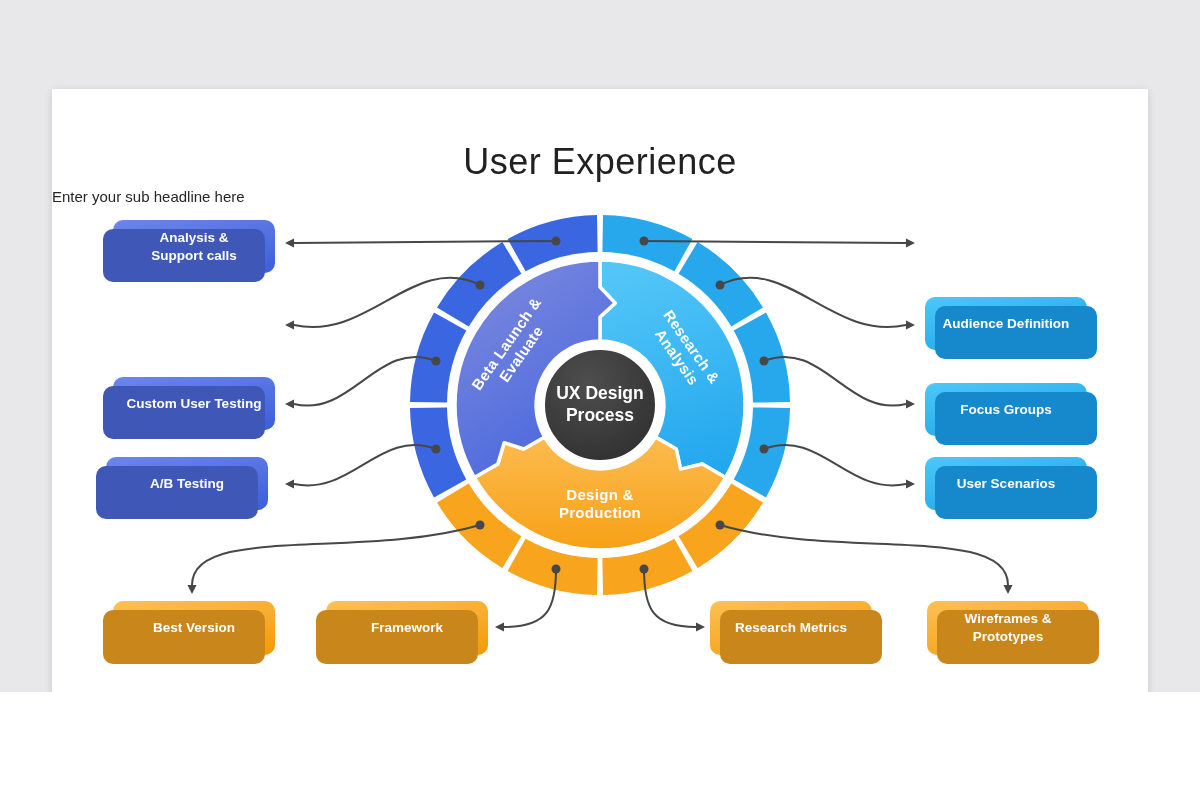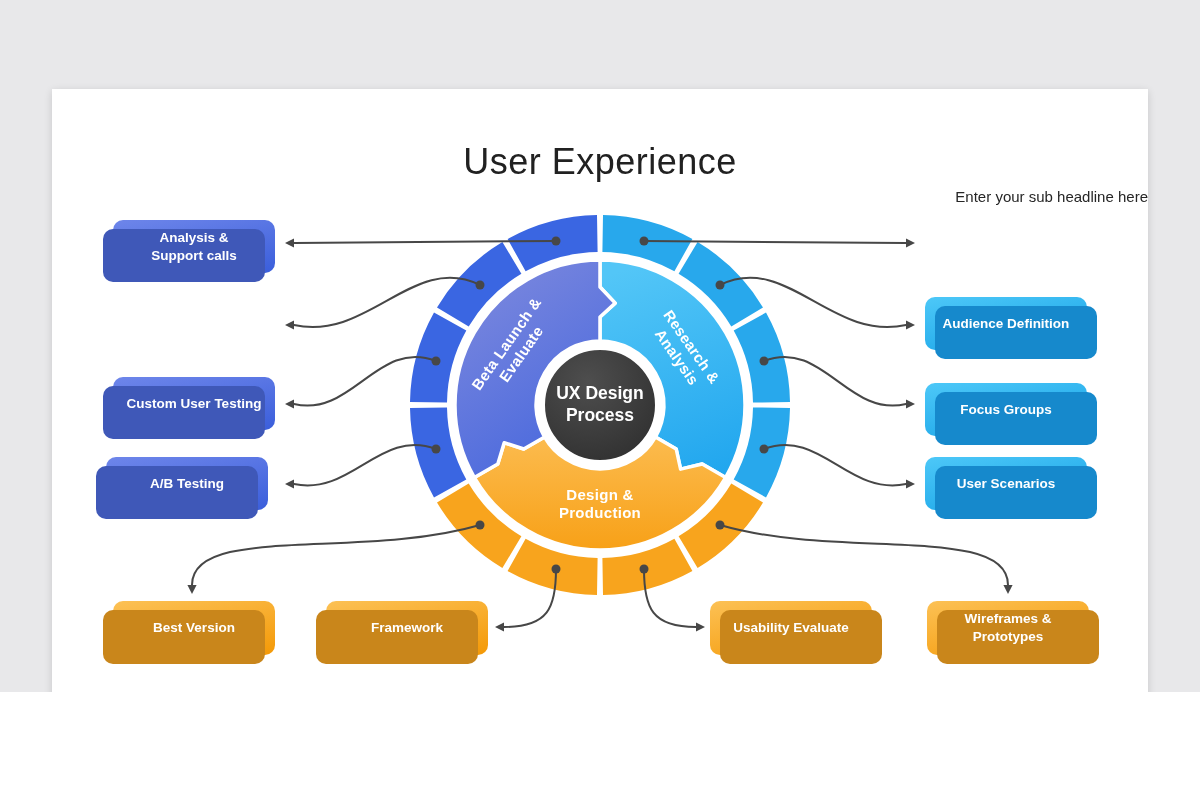--- a/index.html
+++ b/index.html
@@ -2,21 +2,21 @@
 <html style="--background: #e8e8ea; --title-color: #212121; --connector: #474747; --center-dark-1: #4e4e4e; --center-dark-2: #2e2e2e; --blue-outer: #3a66e2; --blue-inner-light: #7f8ade; --blue-inner-dark: #4063dd; --blue-box-light: #6e86ea; --blue-box-dark: #3a5edb; --blue-box-shadow: #3f58b8; --cyan-outer: #28a8ec; --cyan-inner-light: #53c6f7; --cyan-inner-dark: #1fa5ee; --cyan-box-light: #4dc8f8; --cyan-box-dark: #15a1e6; --cyan-box-shadow: #1689cc; --orange-outer: #f8a41d; --orange-inner-light: #fcbd52; --orange-inner-dark: #f79d10; --orange-box-light: #fcc155; --orange-box-dark: #f49906; --orange-box-shadow: #c9861b;"><head>
 <meta charset="utf-8">
 <style>
   html,body{margin:0;padding:0;}
   body{width:1200px;height:800px;font-family:"Liberation Sans",sans-serif;}
   .page{position:relative;width:1200px;height:692px;background:var(--background,#e8e8ea);overflow:hidden;}
   .slide{position:absolute;left:52px;top:89px;width:1096px;height:618px;background:#ffffff;
          box-shadow:0 2px 8px rgba(0,0,0,.14);}
   .title{position:absolute;left:52px;top:117px;width:1096px;text-align:center;
          font-size:36px;font-weight:400;color:var(--title-color,#212121);letter-spacing:.5px;}
-  .subtitle{position:absolute;left:52px;top:173px;width:1096px;text-align:right;
+  .subtitle{position:absolute;left:52px;top:173px;width:1096px;text-align:left;
          font-size:15px;color:#262626;}
   svg.diagram{position:absolute;left:0;top:0;pointer-events:none;}
   svg.diagram [data-interactable="true"]{pointer-events:auto;cursor:default;}
   .seg-label{font:bold 15px "Liberation Sans",sans-serif;fill:#ffffff;letter-spacing:.3px;text-anchor:middle;}
   .center-label{font:bold 17.5px "Liberation Sans",sans-serif;fill:#ffffff;text-anchor:middle;}
   .node{position:absolute;width:162px;height:53px;border-radius:10px;z-index:2;
         display:flex;align-items:center;justify-content:center;text-align:center;}
   .node::before{content:"";position:absolute;inset:0;border-radius:10px;z-index:-1;}
   .node .node-label{color:#fff;font-size:13.5px;font-weight:bold;line-height:1.3;white-space:pre-line;padding:0 8px;}
   .node.blue{background:linear-gradient(168deg,var(--blue-box-light),var(--blue-box-dark));}
@@ -145,19 +145,19 @@
     <span class="node-label" data-interactable="false">User Scenarios</span>
     </div>
 
   <div class="node orange sh-left" style="left:113px;top:601px" data-interactable="true">
     <span class="node-label" data-interactable="false">Best Version</span>
     </div>
   <div class="node orange sh-left" style="left:326px;top:601px" data-interactable="true">
     <span class="node-label" data-interactable="false">Framework</span>
     </div>
   <div class="node orange sh-right" style="left:710px;top:601px" data-interactable="true">
-    <span class="node-label" data-interactable="false">Usability Evaluate</span>
+    <span class="node-label" data-interactable="false">Research Metrics</span>
     </div>
   <div class="node orange sh-right" style="left:927px;top:601px" data-interactable="true">
     <span class="node-label" data-interactable="false">Wireframes &amp;
 Prototypes</span>
     </div>
 </div>
 
 </body></html>

